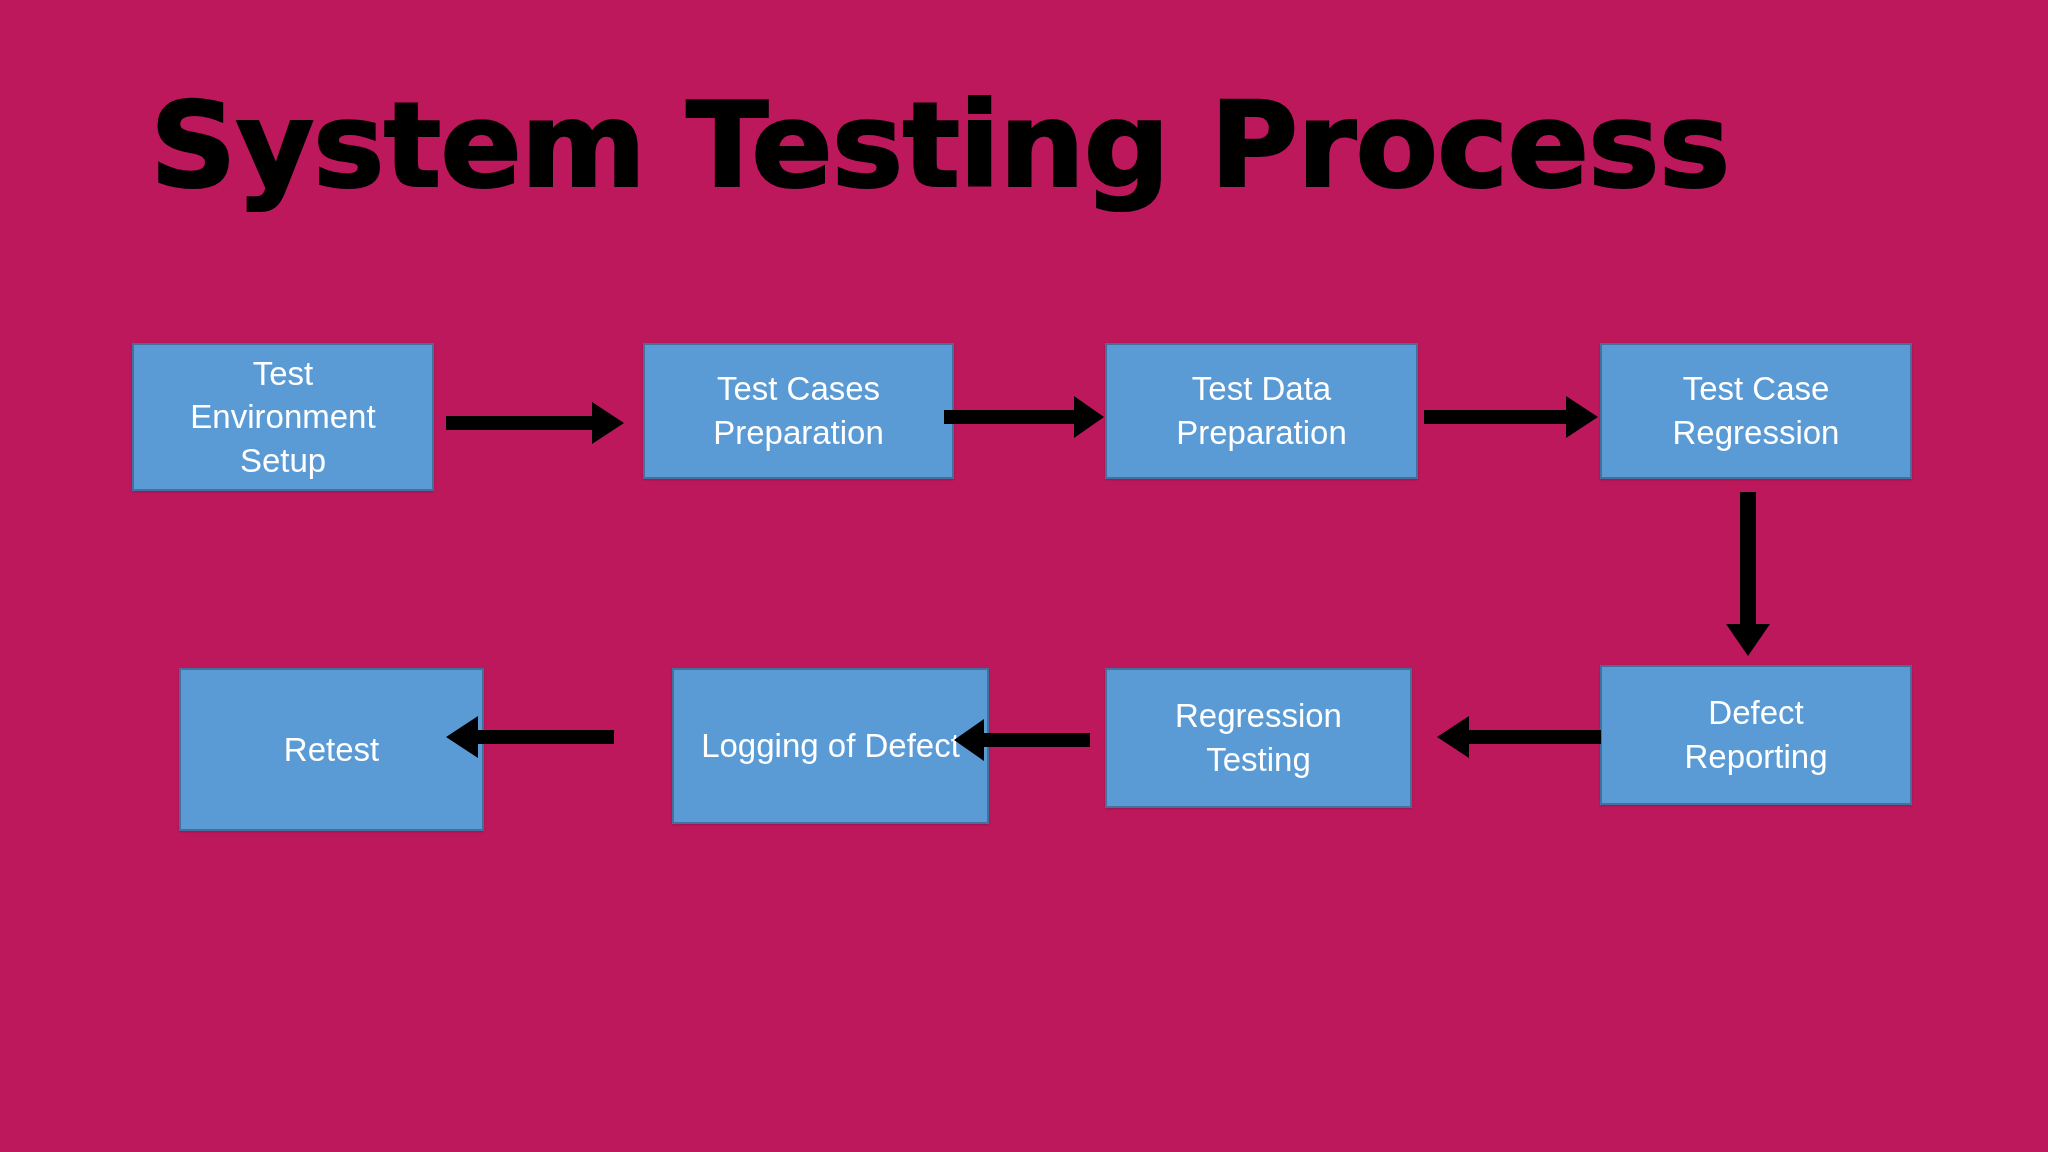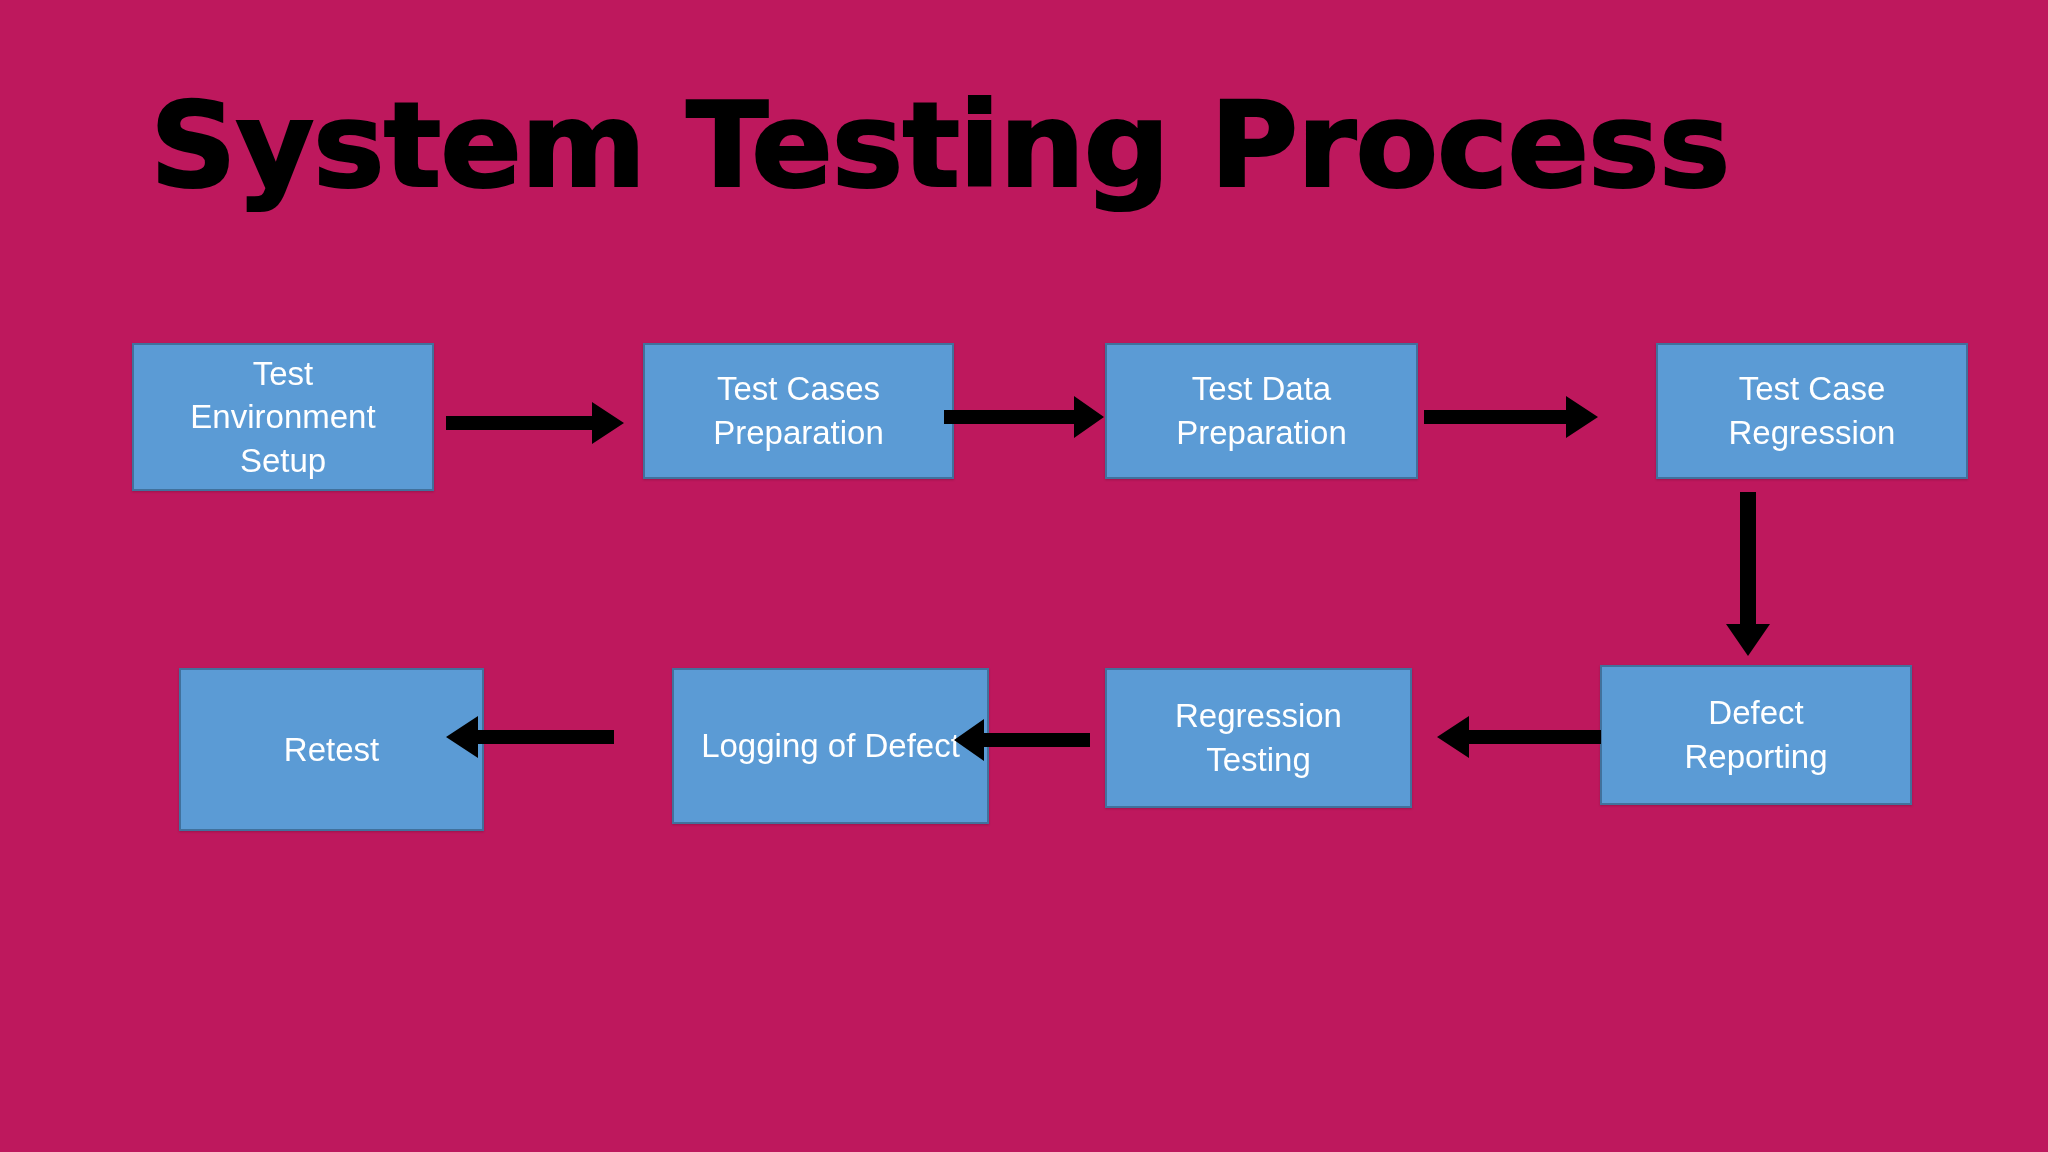--- a/index.html
+++ b/index.html
@@ -56,21 +56,21 @@
   }
   .proc-box .label {
     display: block;
     width: 100%;
   }
 
   
   #box-test-environment-setup { left: 132px; top: 343px; width: 302px; height: 148px; }
   #box-test-cases-preparation { left: 627px; top: 343px; width: 311px; height: 136px; margin-left: 16px; }
   #box-test-data-preparation  { left: 1105px; top: 343px; width: 313px; height: 136px; }
-  #box-test-case-execution    { left: 1656px; top: 343px; width: 312px; height: 136px; }
+  #box-test-case-execution    { left: 1600px; top: 343px; width: 312px; height: 136px; }
   
   #box-retest             { left: 135px; top: 668px; width: 305px; height: 163px; margin-left: 44px; }
   #box-logging-of-defect  { left: 628px; top: 668px; width: 317px; height: 156px; margin-left: 44px; }
   #box-regression-testing { left: 1105px; top: 668px; width: 307px; height: 140px; }
   #box-defect-reporting   { left: 1600px; top: 665px; width: 312px; height: 140px; }
 
   
   .arrow {
     position: absolute;
   }

